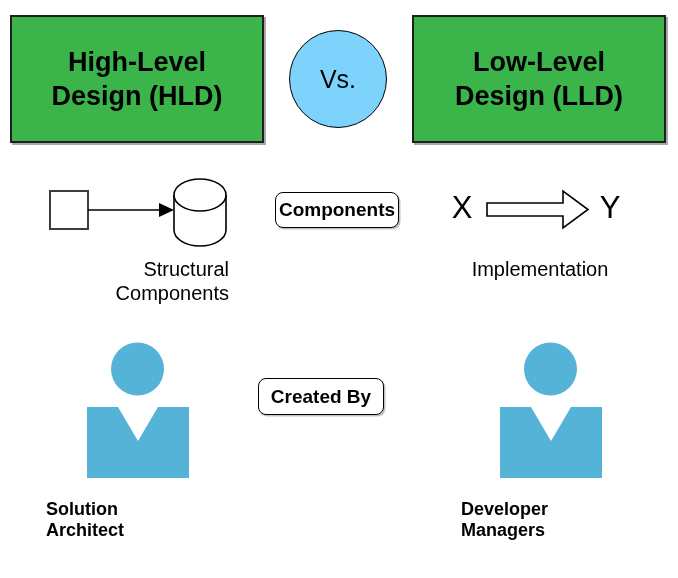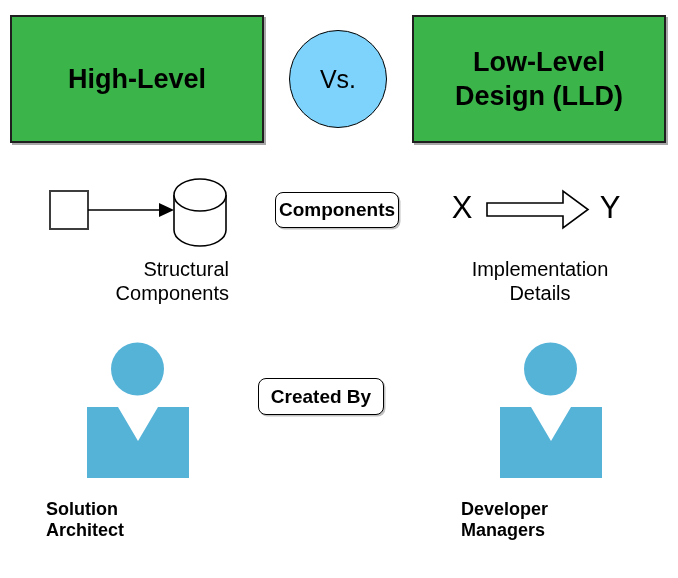--- a/index.html
+++ b/index.html
@@ -103,20 +103,21 @@
   .person-left { left: 86px; top: 342px; }
   .person-right { left: 499px; top: 342px; }
 </style>
 </head>
 <body>
 
 <div class="canvas">
 
   <div class="abs title-box hld-box">
     <div>High-Level</div>
+    <div>Design (HLD)</div>
   </div>
 
   <div class="abs vs-circle">
     <span>Vs.</span>
   </div>
 
   <div class="abs title-box lld-box">
     <div>Low-Level</div>
     <div>Design (LLD)</div>
   </div>
@@ -141,21 +142,20 @@
 
   <div class="abs xy-letter y-letter">Y</div>
 
   <div class="abs caption structural-caption">
     <div>Structural</div>
     <div>Components</div>
   </div>
 
   <div class="abs caption implementation-caption">
     <div>Implementation</div>
-    <div>Details</div>
   </div>
 
   <svg class="abs person-left" width="104" height="137" viewBox="0 0 104 137">
     <circle cx="51.5" cy="27" r="26.5" fill="#56b3d8"></circle>
     <polygon points="1,65 32,65 52,99 72,65 103,65 103,136 1,136" fill="#56b3d8"></polygon>
   </svg>
 
   <div class="abs badge created-by-badge">
     <span>Created By</span>
   </div>

